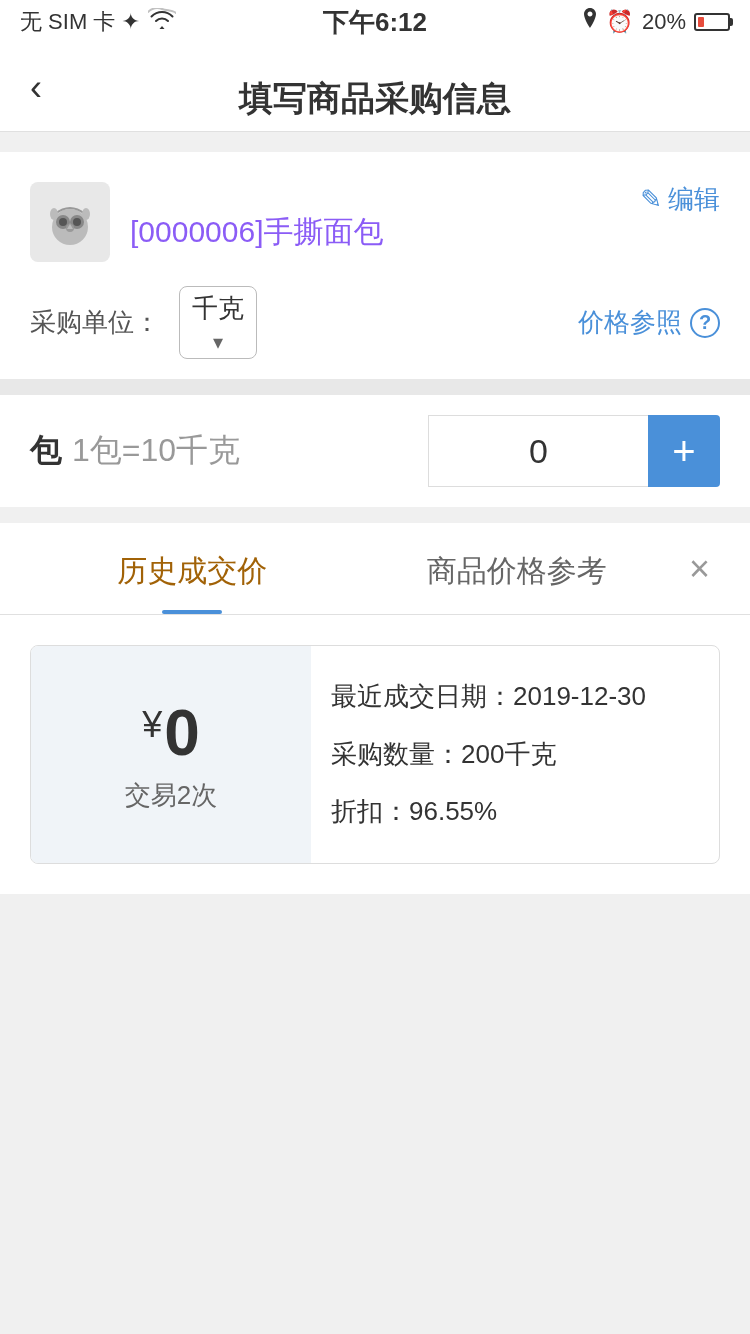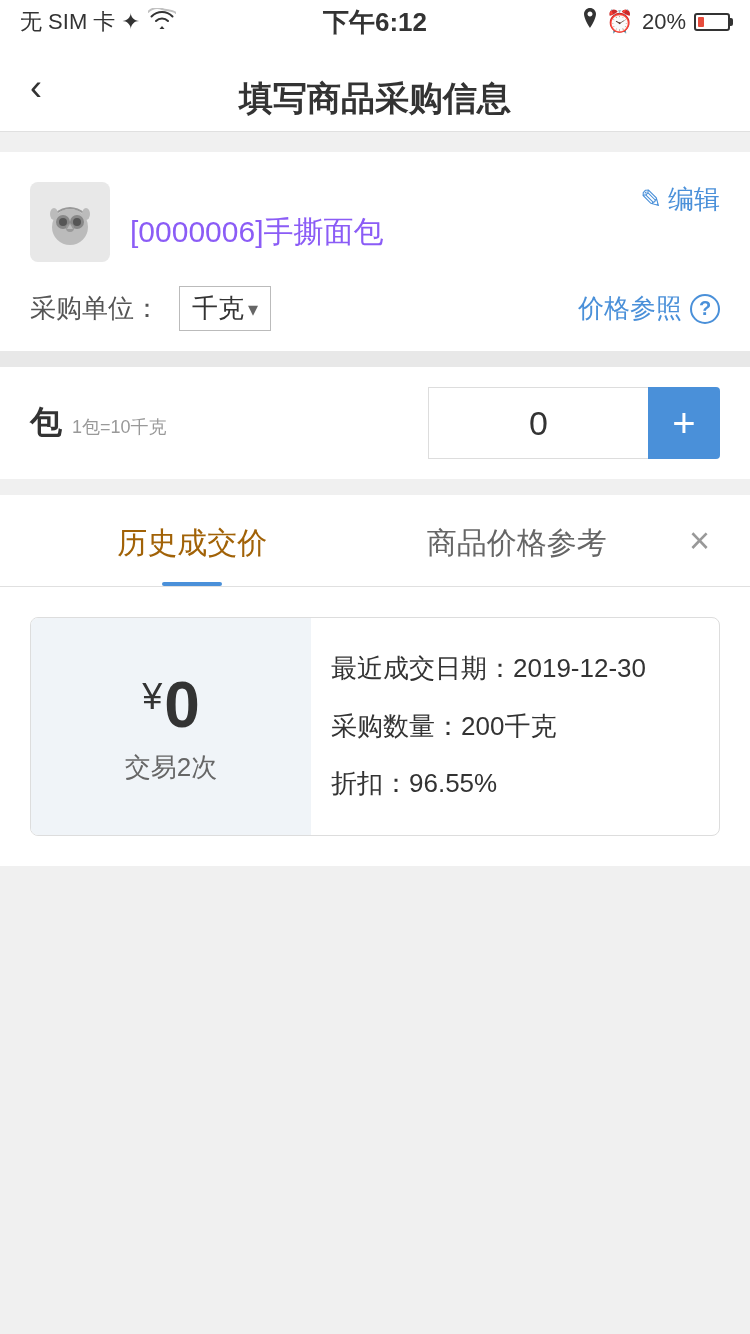--- a/index.html
+++ b/index.html
@@ -156,25 +156,26 @@
       align-items: center;
       gap: 19px;
       font-size: 26px;
       color: #555;
     }
     .unit-select {
       display: flex;
       align-items: center;
       gap: 4px;
       border: 1px solid #bbb;
-      border-radius: 0;
+      border-radius: 8px;
       padding: 4px 12px;
       background: #fff;
       font-size: 26px;
       color: #333;
+      flex-direction: column;
     }
     .unit-arrow {
       font-size: 20px;
       color: #666;
     }
     .price-ref {
       display: flex;
       align-items: center;
       gap: 8px;
       color: #4a90d9;
@@ -211,21 +212,21 @@
       display: flex;
       align-items: baseline;
       gap: 10px;
     }
     .qty-unit {
       font-size: 32px;
       font-weight: 600;
       color: #333;
     }
     .qty-conversion {
-      font-size: 18px;
+      font-size: 32px;
       color: #999;
     }
     .qty-input-group {
       display: flex;
       align-items: center;
       gap: 0;
     }
     .qty-input {
       width: 220px;
       height: 72px;

